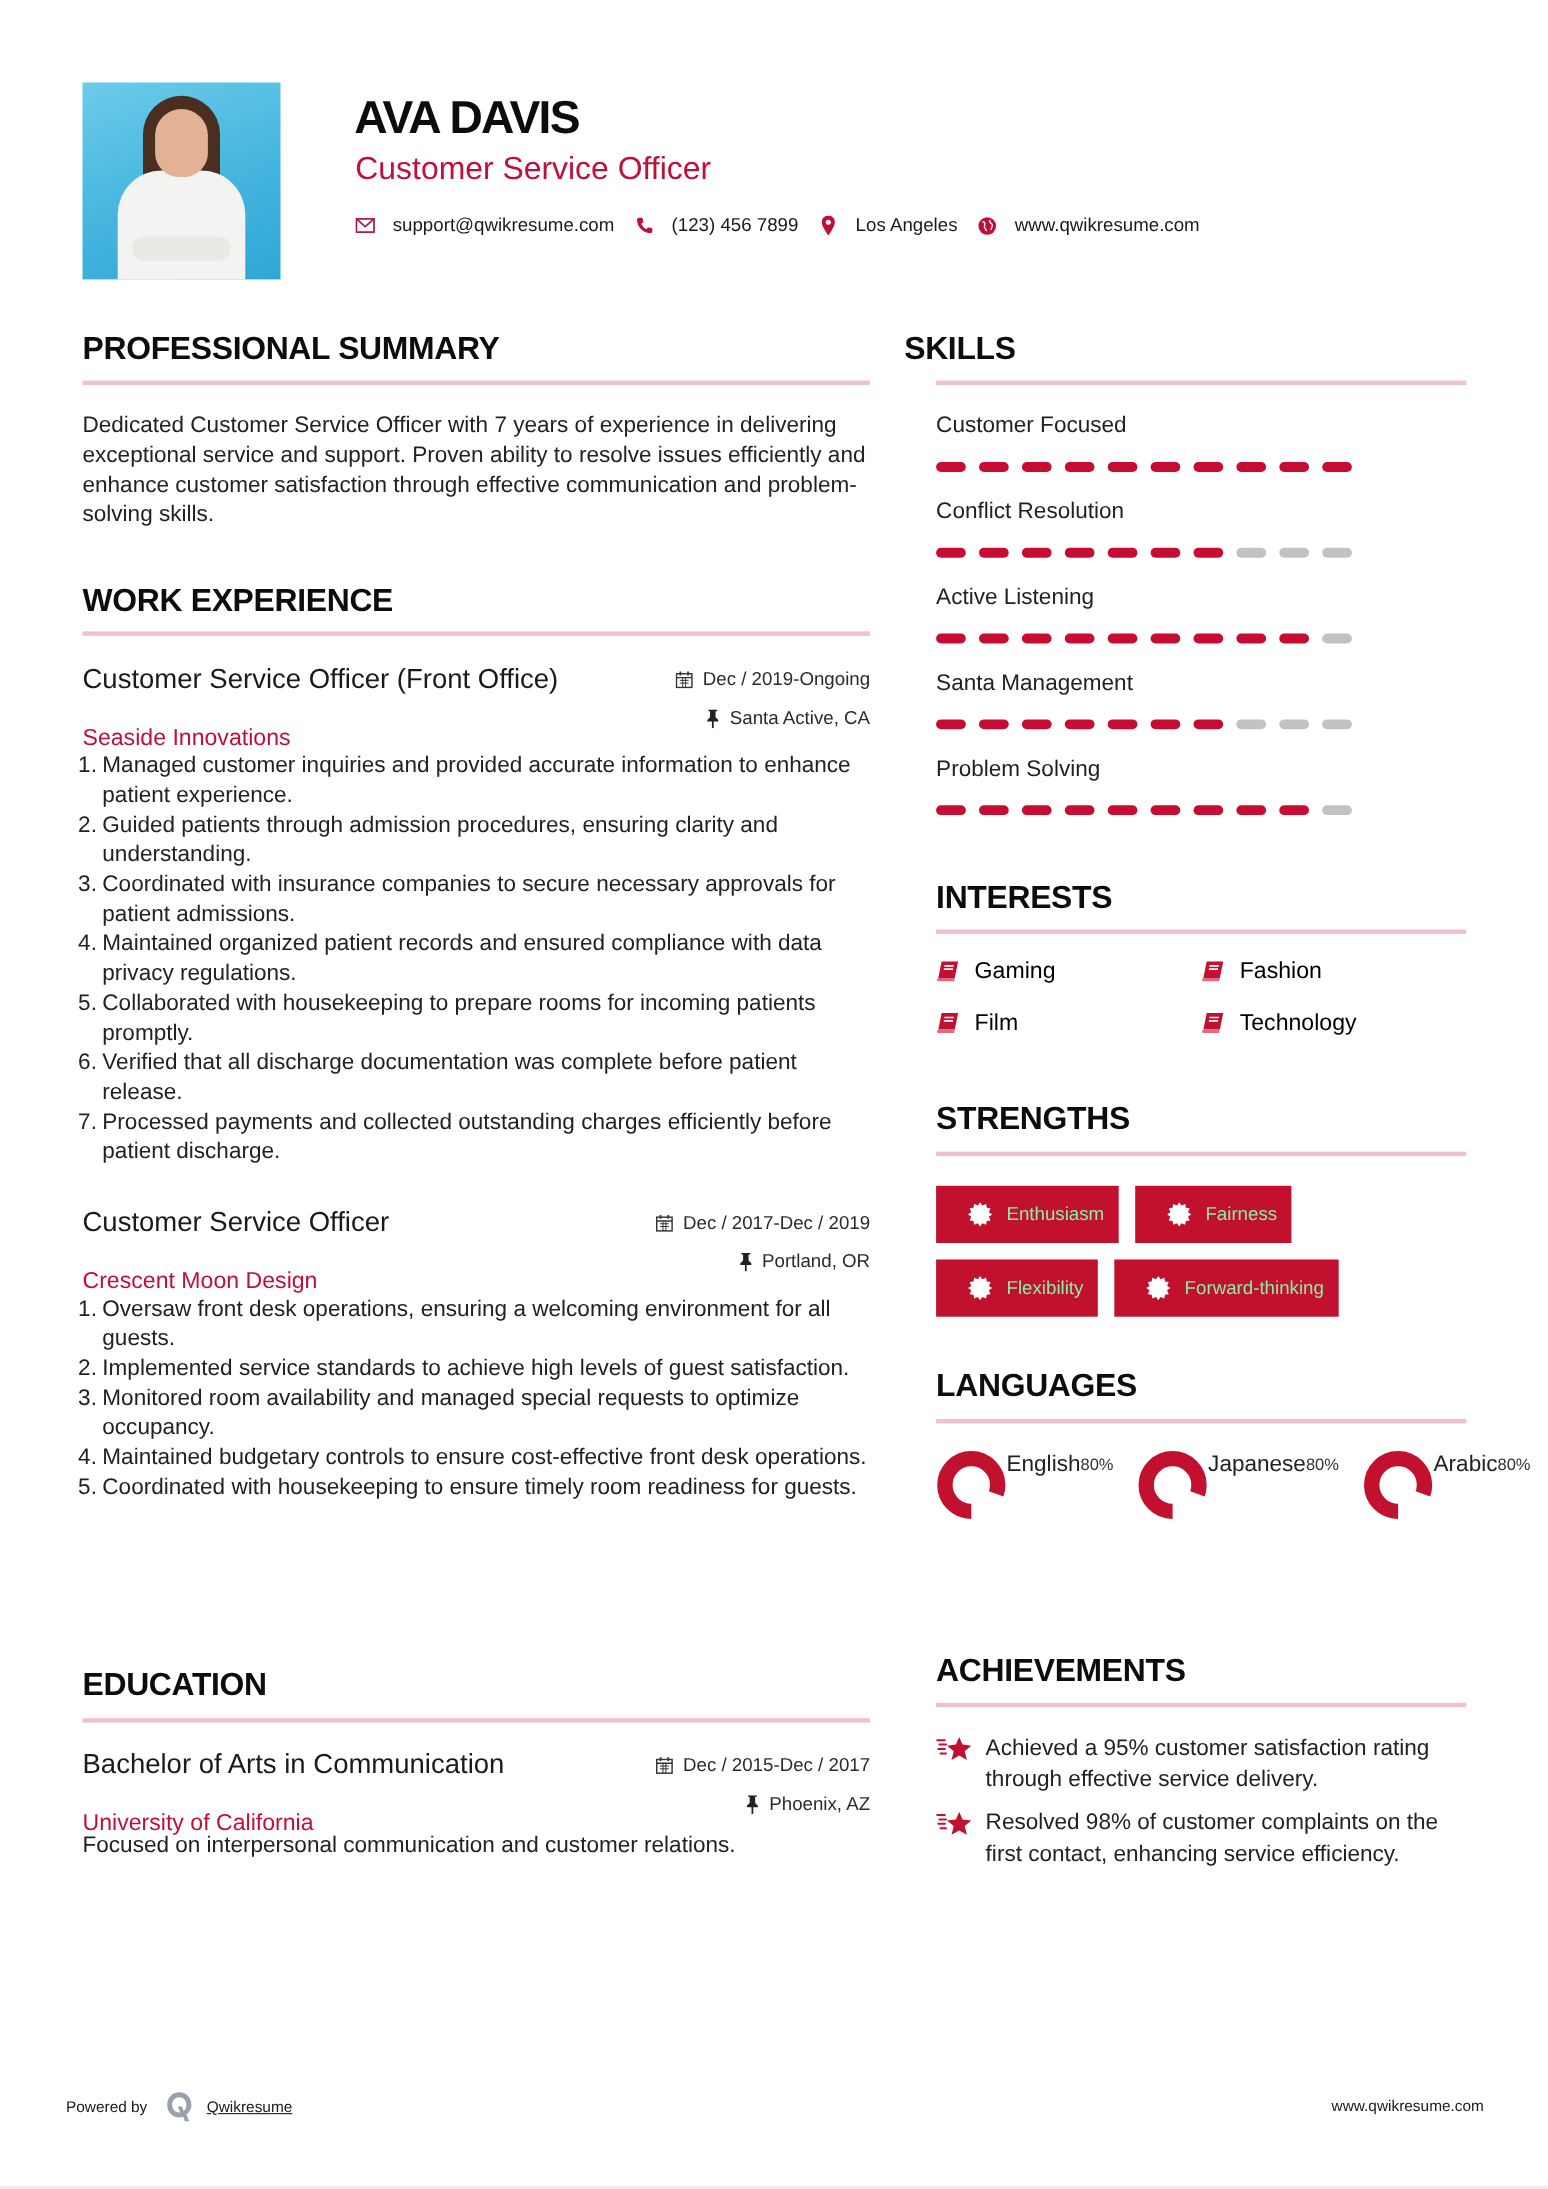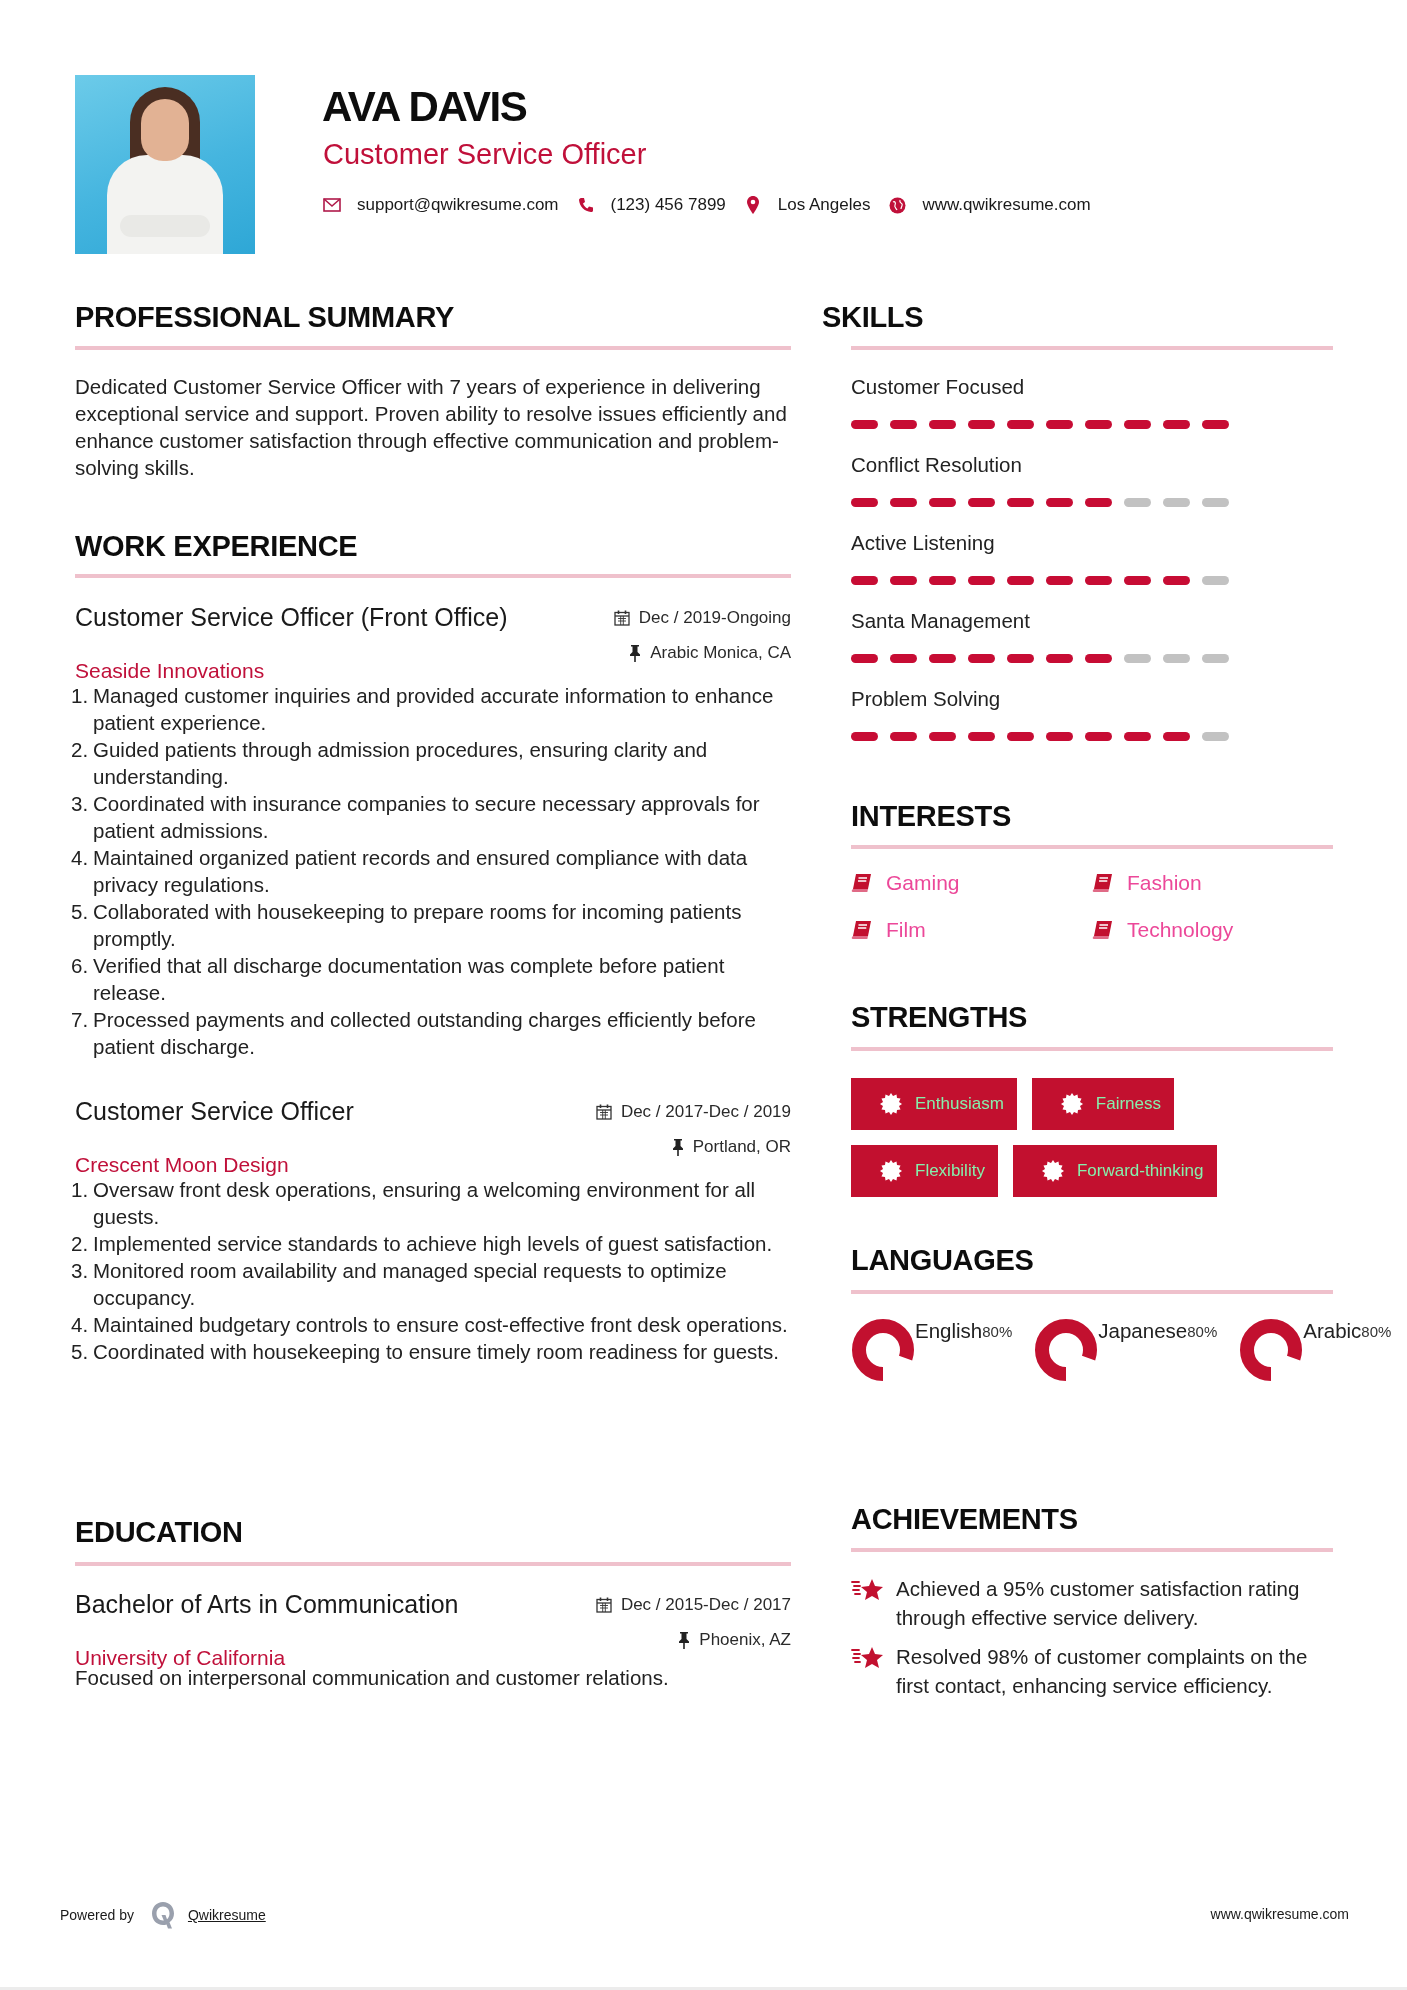--- a/index.html
+++ b/index.html
@@ -50,21 +50,21 @@
   .edu-desc { font-family: "Liberation Sans", sans-serif; font-size: 20.5px; line-height: 27px; color: #222; margin-top: 6px; }
 
   
   .skill { position: absolute; left: 851px; width: 420px; }
   .skill-name { font-family: "Liberation Sans", sans-serif; font-size: 20.5px; color: #222; line-height: 26px; }
   .skill-bar { display: flex; margin-top: 20px; }
   .dash { width: 27px; height: 9px; border-radius: 5px; margin-right: 12px; background: #c2c2c2; }
   .dash.on { background: #c70c34; }
 
   .interests { position: absolute; left: 851px; top: 869px; width: 482px; display: grid; grid-template-columns: 241px 241px; row-gap: 19px; }
-  .interest { display: flex; align-items: center; font-family: "Liberation Sans", sans-serif; font-size: 21px; color: #ec4899; line-height: 28px; }
+  .interest { display: flex; align-items: center; font-family: "Liberation Sans", sans-serif; font-size: 21px; color: #000000; line-height: 28px; }
   .interest .bi { margin-right: 14px; display: inline-flex; }
 
   .strengths { position: absolute; left: 851px; top: 1078px; width: 482px; }
   .strength-row { display: flex; margin-bottom: 15px; }
   .strength { display: flex; align-items: center; height: 52px; padding: 0 13px 0 29px; background: #c2102f; color: #86efac;
     font-family: "Liberation Sans", sans-serif; font-size: 17px; margin-right: 15px; }
   .strength .sb { margin-right: 13px; display: inline-flex; }
 
   .langs { position: absolute; left: 851px; top: 1318px; display: flex; }
   .lang { display: flex; align-items: flex-start; margin-right: 22px; }
@@ -159,21 +159,21 @@
             </svg>
           </span>
         <span>Dec / 2019-Ongoing</span>
       </div>
       <div class="job-loc">
         <span class="mi">
             <svg width="12" height="17" viewBox="0 0 12 17">
               <path d="M2 0 H10 V1.5 H8.5 V7 L11 9.5 V11 H6.8 V17 H5.2 V11 H1 V9.5 L3.5 7 V1.5 H2 Z" fill="#222"></path>
             </svg>
           </span>
-        <span>Arabic Monica, CA</span>
+        <span>Santa Active, CA</span>
       </div>
     </div>
     <ol>
       <li><span class="num">1.</span><span>Managed customer inquiries and provided accurate information to enhance patient experience.</span></li>
       <li><span class="num">2.</span><span>Guided patients through admission procedures, ensuring clarity and understanding.</span></li>
       <li><span class="num">3.</span><span>Coordinated with insurance companies to secure necessary approvals for patient admissions.</span></li>
       <li><span class="num">4.</span><span>Maintained organized patient records and ensured compliance with data privacy regulations.</span></li>
       <li><span class="num">5.</span><span>Collaborated with housekeeping to prepare rooms for incoming patients promptly.</span></li>
       <li><span class="num">6.</span><span>Verified that all discharge documentation was complete before patient release.</span></li>
       <li><span class="num">7.</span><span>Processed payments and collected outstanding charges efficiently before patient discharge.</span></li>

